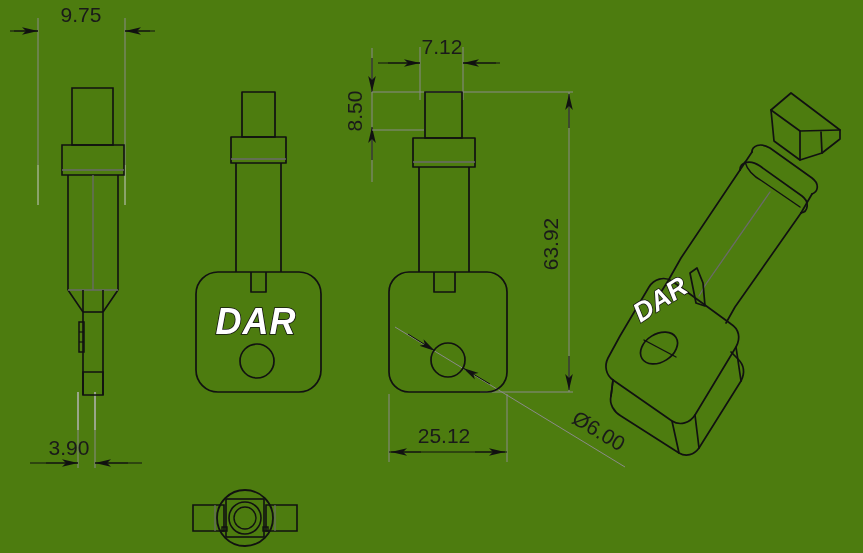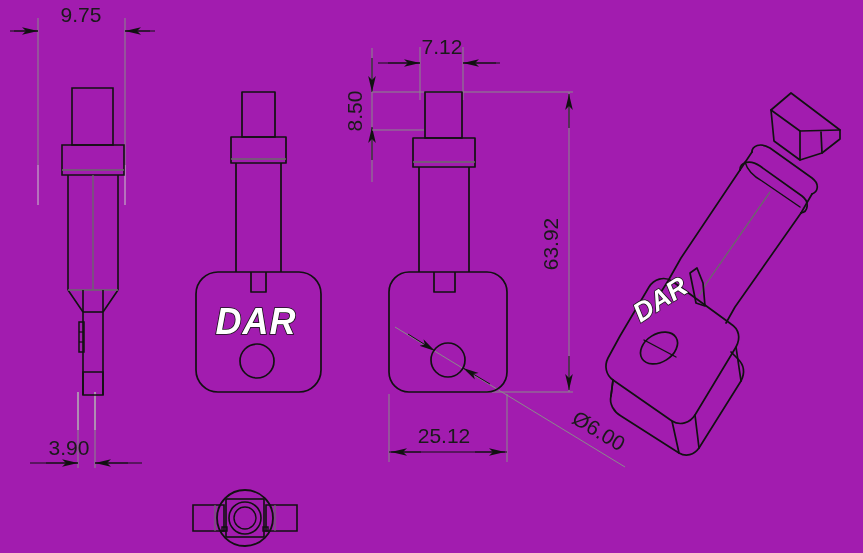--- a/index.html
+++ b/index.html
@@ -8,21 +8,21 @@
     padding: 0;
     background: #ffffff;
   }
   body {
     font-family: "Liberation Sans", sans-serif;
   }
   #sheet {
     position: relative;
     width: 863px;
     height: 553px;
-    background: #a21caf;
+    background: #4d7c0f;
     overflow: hidden;
     text-align: right;
   }
   #sheet svg {
     position: absolute;
     left: 0;
     top: 0;
   }
   .dimtext {
     font-family: "Liberation Sans", sans-serif;

